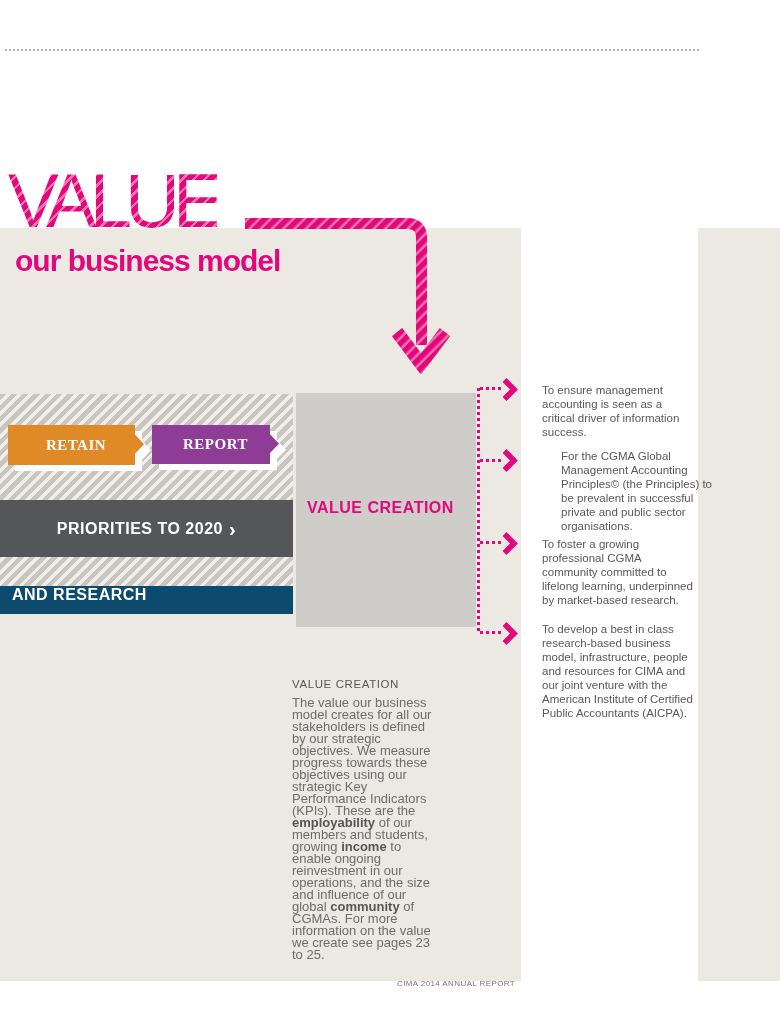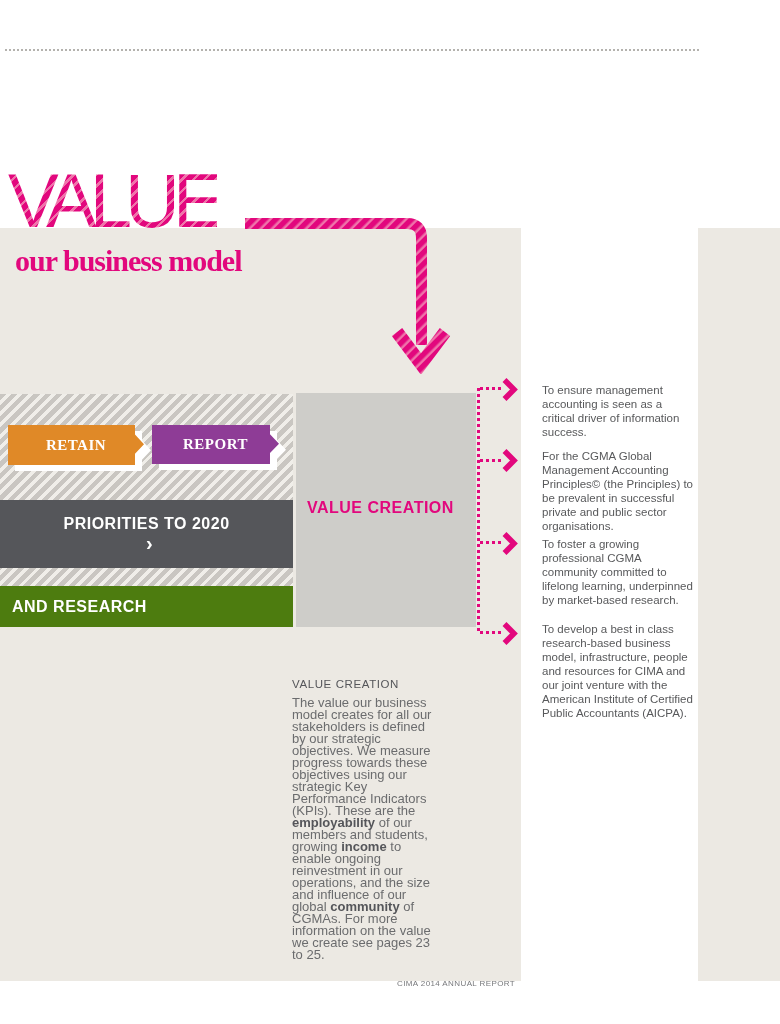--- a/index.html
+++ b/index.html
@@ -15,56 +15,56 @@
   .white-panel{position:absolute;left:521px;top:228px;width:177px;height:753px;background:#ffffff;}
 
   
   .value-title{position:absolute;left:8px;top:163px;font-size:76px;line-height:76px;
     font-weight:normal;letter-spacing:-7px;color:#e2077d;}
   @supports (-webkit-background-clip:text){
     .value-title{background:repeating-linear-gradient(135deg,#e2077d 0 5.5px,#ef74aa 5.5px 8px);
       -webkit-background-clip:text;background-clip:text;color:transparent;}
   }
   .subtitle{position:absolute;left:15px;top:244px;font-size:30px;font-weight:bold;
-    letter-spacing:-1px;color:#e2077d;font-family:Liberation Serif, serif;}
+    letter-spacing:-1px;color:#e2077d;}
 
   .flow-arrow{position:absolute;left:240px;top:206px;}
 
   
   .strategic-heading{position:absolute;left:529px;top:241px;font-size:18px;line-height:23px;
     font-weight:bold;color:#e2077d;white-space:pre-line;}
   .objective{position:absolute;left:542px;width:152px;font-size:11.5px;line-height:14px;
     color:#58595b;}
-  .obj-1{top:383px;} .obj-2{top:449px;} .obj-3{top:537px;} .obj-4{top:622px;}
+  .obj-1{top:383px;} .obj-2{top:449px;margin-left:19px;} .obj-3{top:537px;} .obj-4{top:622px;}
 
   
   .hatch{position:absolute;left:0;top:394px;width:293px;height:192px;
     background:repeating-linear-gradient(135deg,#c9c6c1 0 4.5px,#f0eee9 4.5px 8px);}
   .gray-box{position:absolute;left:296px;top:393px;width:180px;height:234px;background:#cecdc9;}
   .gray-box-label{position:absolute;left:11px;top:106px;font-size:16px;font-weight:bold;
     letter-spacing:.5px;color:#e2077d;white-space:nowrap;}
 
   .ribbon{position:absolute;}
   .ribbon-retain{left:8px;top:425px;width:136px;height:40px;}
   .ribbon-fulfil{left:152px;top:425px;width:127px;height:39px;}
   .ribbon-shadow,.ribbon-body{position:absolute;inset:0;
     clip-path:polygon(0 0,calc(100% - 9px) 0,calc(100% - 9px) 24%,100% 48%,
                       calc(100% - 9px) 72%,calc(100% - 9px) 100%,0 100%);}
   .ribbon-shadow{background:#ffffff;transform:translate(7px,6px);}
   .ribbon-body{display:flex;align-items:center;justify-content:center;
     font-size:15px;font-weight:bold;letter-spacing:.5px;color:#fff;font-family:Liberation Serif, serif;}
   .ribbon-retain .ribbon-body{background:#e08927;}
   .ribbon-fulfil .ribbon-body{background:#8e3c96;}
 
-  .priorities-bar{position:absolute;left:0;top:500px;width:293px;height:68px;background:#55565a;
+  .priorities-bar{position:absolute;left:0;top:500px;width:293px;height:57px;background:#55565a;
     display:flex;align-items:center;justify-content:center;color:#fff;
-    font-size:16px;font-weight:bold;letter-spacing:.5px;flex-direction:column;}
+    font-size:16px;font-weight:bold;letter-spacing:.5px;}
   .priorities-bar .chev{font-size:20px;font-weight:bold;margin-left:6px;line-height:1;}
-  .research-bar{position:absolute;left:0;top:586px;width:293px;height:41px;background:#4d7c0f;
-    display:flex;align-items:center;color:#fff;font-size:16px;font-weight:bold;
+  .research-bar{position:absolute;left:0;top:586px;width:293px;height:28px;background:#0c4a6e;
+    display:flex;align-items:flex-start;color:#fff;font-size:16px;font-weight:bold;
     letter-spacing:.5px;padding-left:12px;box-sizing:border-box;}
 
   
   .conn-v{position:absolute;left:477px;top:388px;width:3px;height:246px;
     background:repeating-linear-gradient(180deg,#e2077d 0 3px,transparent 3px 6px);}
   .conn-h{position:absolute;left:480px;width:23px;height:3px;
     background:repeating-linear-gradient(90deg,#e2077d 0 3px,transparent 3px 6px);}
   .conn-h1{top:387px;} .conn-h2{top:459px;} .conn-h3{top:541px;} .conn-h4{top:631px;}
   .conn-arrow{position:absolute;left:502px;}
   .conn-a1{top:377px;} .conn-a2{top:448px;} .conn-a3{top:531px;} .conn-a4{top:621px;}

